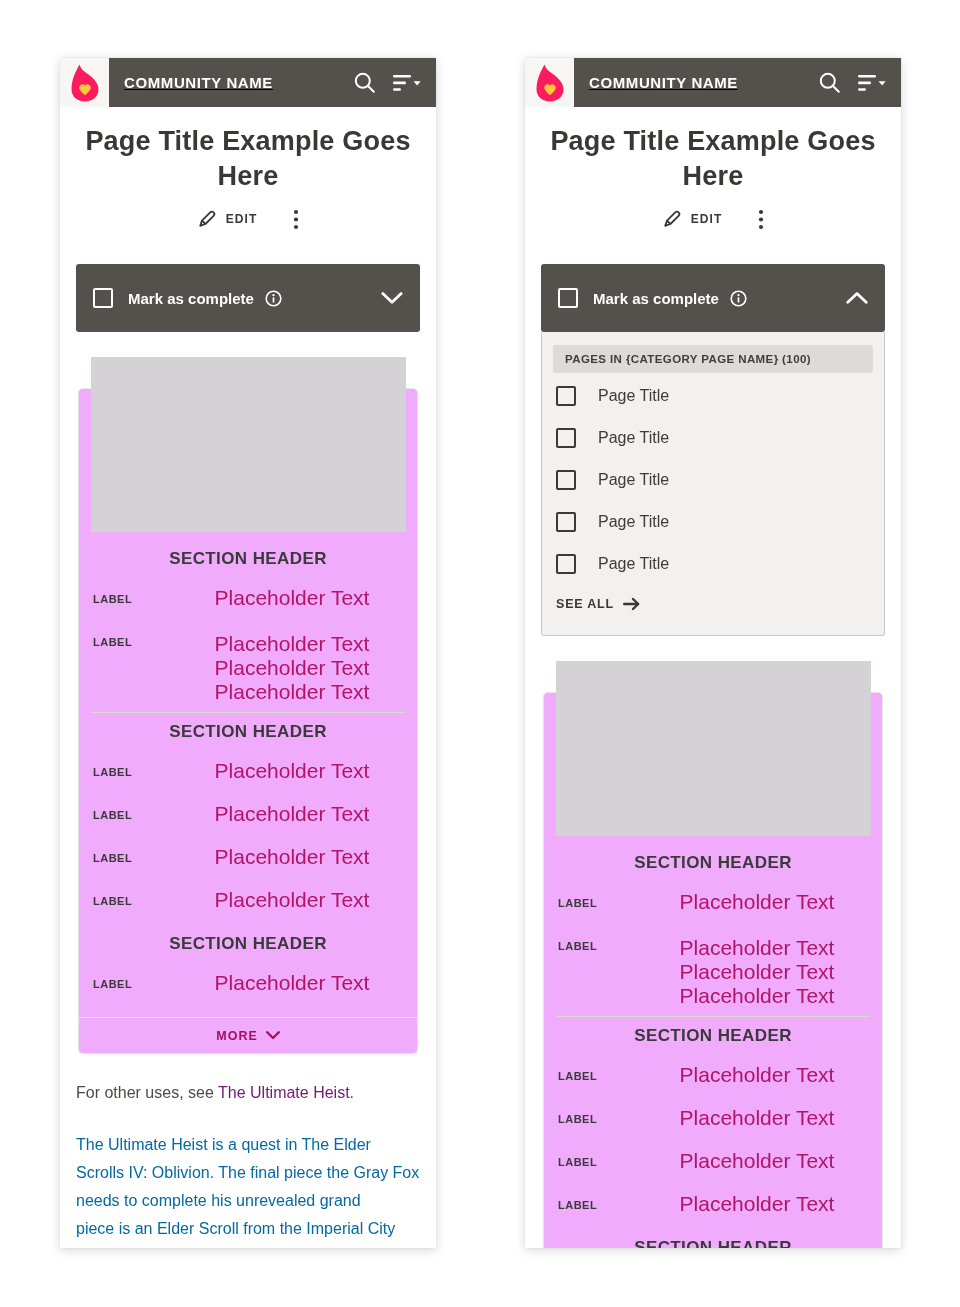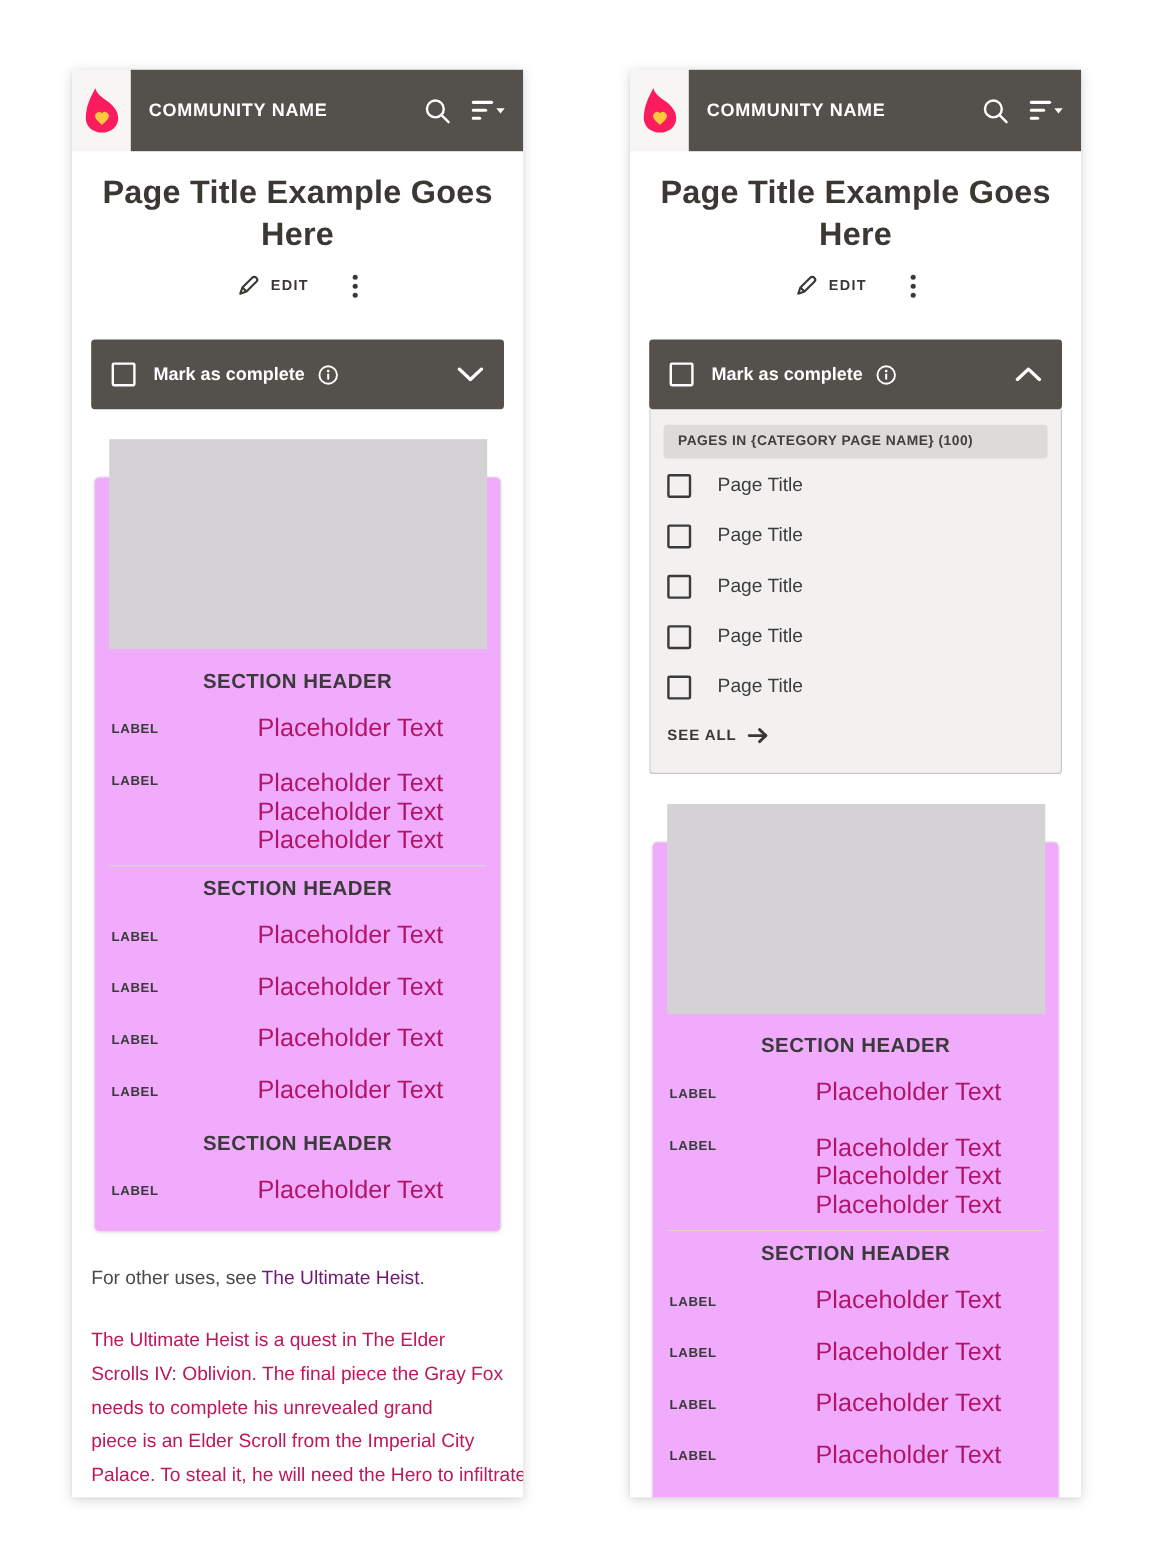--- a/index.html
+++ b/index.html
@@ -7,37 +7,37 @@
   body { font-family:"Liberation Sans", sans-serif; -webkit-font-smoothing:antialiased; }
   .canvas { position:relative; width:960px; height:1307px; background:#fff; overflow:hidden; }
 
   .frame { position:absolute; top:58px; width:376px; height:1190px; background:#fff;
            box-shadow:0 2px 10px rgba(0,0,0,.16), 0 0 2px rgba(0,0,0,.08);
            overflow:hidden; }
   .frame.left { left:60px; }
   .frame.right { left:525px; }
 
   
-  .appbar { display:flex; height:68px; }
+  .appbar { display:flex; height:49px;text-decoration:underline; }
   .logo { width:49px; background:#f7f6f5; display:flex; align-items:center; justify-content:center; flex:none; cursor:pointer; }
   .appbar-main { flex:1; background:#54504c; display:flex; align-items:center; padding:0 15px; }
   .community { color:#fff; font-weight:bold; font-size:15px; letter-spacing:.6px; flex:1; }
   .appbar-icons { display:flex; gap:17px; align-items:center; }
   .icon-btn { background:none; border:none; display:flex; align-items:center; cursor:pointer; padding:0; }
 
   
   .page-title { margin-top:17px; text-align:center; font-size:27px; line-height:35px;
                 font-weight:bold; color:#3b3834; letter-spacing:.2px; }
   .page-title span { display:block; }
   .edit-row { margin-top:12px; height:26px; display:flex; justify-content:center; align-items:center; gap:36px; }
   .edit-btn { display:flex; align-items:center; gap:9px; background:none; border:none; cursor:pointer;
               font-family:inherit; font-weight:bold; font-size:12px; letter-spacing:1.1px; color:#3b3834; }
 
   
-  .complete-bar { margin:32px 16px 0; height:58px; background:#54504c; border-radius:3px;
+  .complete-bar { margin:32px 16px 0; height:68px; background:#54504c; border-radius:3px;
                   display:flex; align-items:center; padding:0 17px; cursor:pointer; position:relative; z-index:3; }
   .cb-white { width:20px; height:20px; border:2px solid #fff; border-radius:2px; margin-right:15px; flex:none; }
   .cb-label { color:#fff; font-weight:bold; font-size:15px; margin-right:11px; }
   .bar-spacer { flex:1; }
 
   
   .cat-panel { margin:0 16px; background:#f2f1f0; border:1px solid #c9c7c5; border-top:none;
                border-radius:0 0 3px 3px; padding:13px 11px 24px; position:relative; z-index:2; }
   .cat-banner { background:#dcdbd9; border-radius:3px; height:28px; line-height:28px; padding:0 12px;
                 font-size:11.5px; font-weight:bold; letter-spacing:.4px; color:#403e3c; }
@@ -64,21 +64,21 @@
   .irow.multi .ival { line-height:24px; }
   .idiv { border:none; border-top:1px solid #d9d6d4; margin:0 0 9px; }
   .more-bar { margin:11px -12px 0; border-top:1px solid #e8e6e3; height:36px; display:flex; align-items:center;
               justify-content:center; gap:8px; width:calc(100% + 24px); background:none; border-left:none;
               border-right:none; border-bottom:none; cursor:pointer; font-family:inherit;
               color:#a50f60; font-weight:bold; font-size:12.5px; letter-spacing:1px; }
 
   
   .hatnote { margin:28px 16px 0; font-size:16px; line-height:22px; color:#4c4a48; }
   .plink { color:#701a75; text-decoration:none; cursor:pointer; }
-  .body-text { margin:27px 16px 0; font-size:16px; color:#be185d; }
+  .body-text { margin:27px 16px 0; font-size:16px; color:#0369a1; }
   .bline { display:block; line-height:28px; white-space:nowrap; }
 </style>
 </head>
 <body>
 
 <div class="canvas">
 
   <div class="frame left">
 
     <header class="appbar">
@@ -193,20 +193,26 @@
         </div>
 
         <h2 class="ihdr">SECTION HEADER</h2>
         <div class="irow">
           <span class="ilabel">LABEL</span>
           <span class="ivals">
               <a class="ival">Placeholder Text</a>
             </span>
         </div>
 
+        <button class="more-bar">
+          <span>MORE</span>
+          <svg width="14" height="9" viewBox="0 0 14 9">
+            <polyline points="1.2,1.2 7,7 12.8,1.2" fill="none" stroke="#a50f60" stroke-width="2.3" stroke-linecap="round" stroke-linejoin="round"></polyline>
+          </svg>
+        </button>
       </div>
     </div>
 
     <p class="hatnote"><span>For other uses, see </span><a class="plink">The Ultimate Heist</a><span>.</span></p>
 
     <p class="body-text">
       <span class="bline">The Ultimate Heist is a quest in The Elder</span>
       <span class="bline">Scrolls IV: Oblivion. The final piece the Gray Fox</span>
       <span class="bline">needs to complete his unrevealed grand</span>
       <span class="bline">piece is an Elder Scroll from the Imperial City</span>

